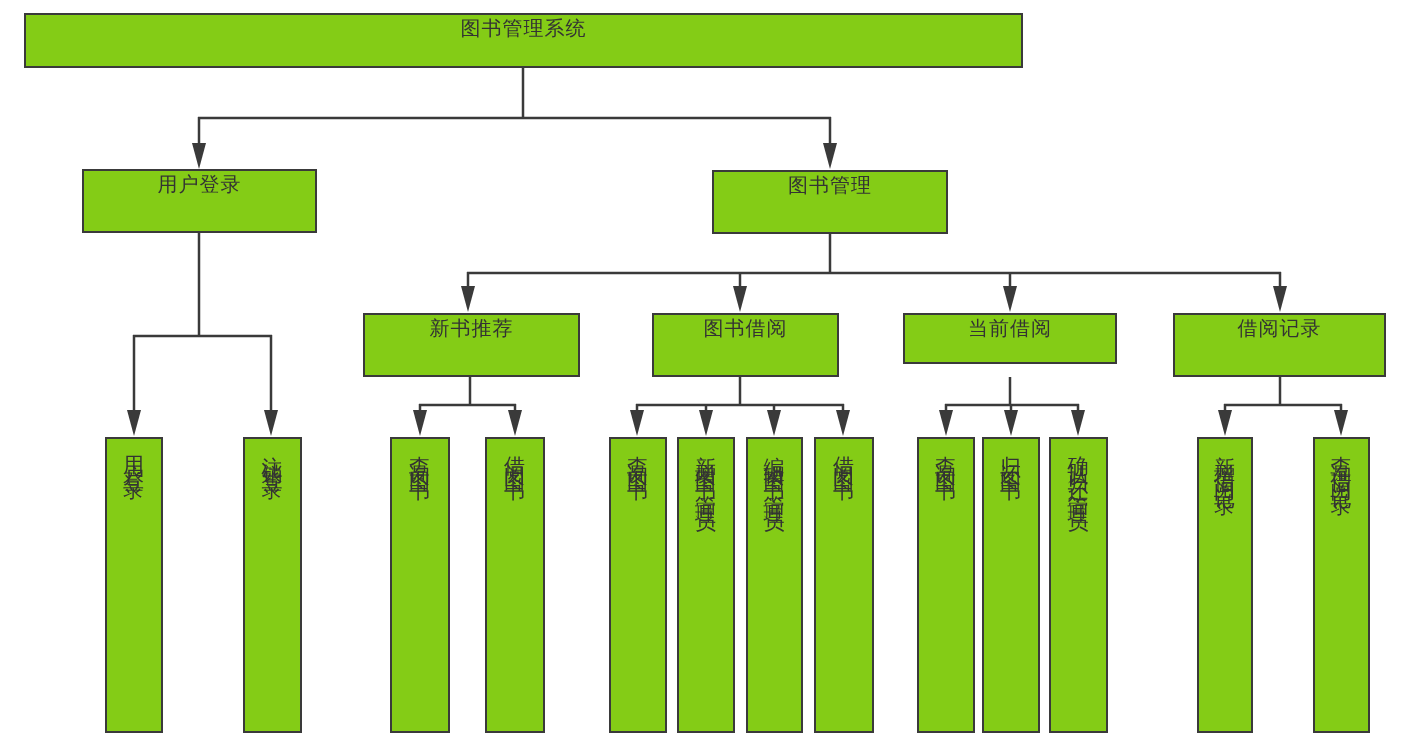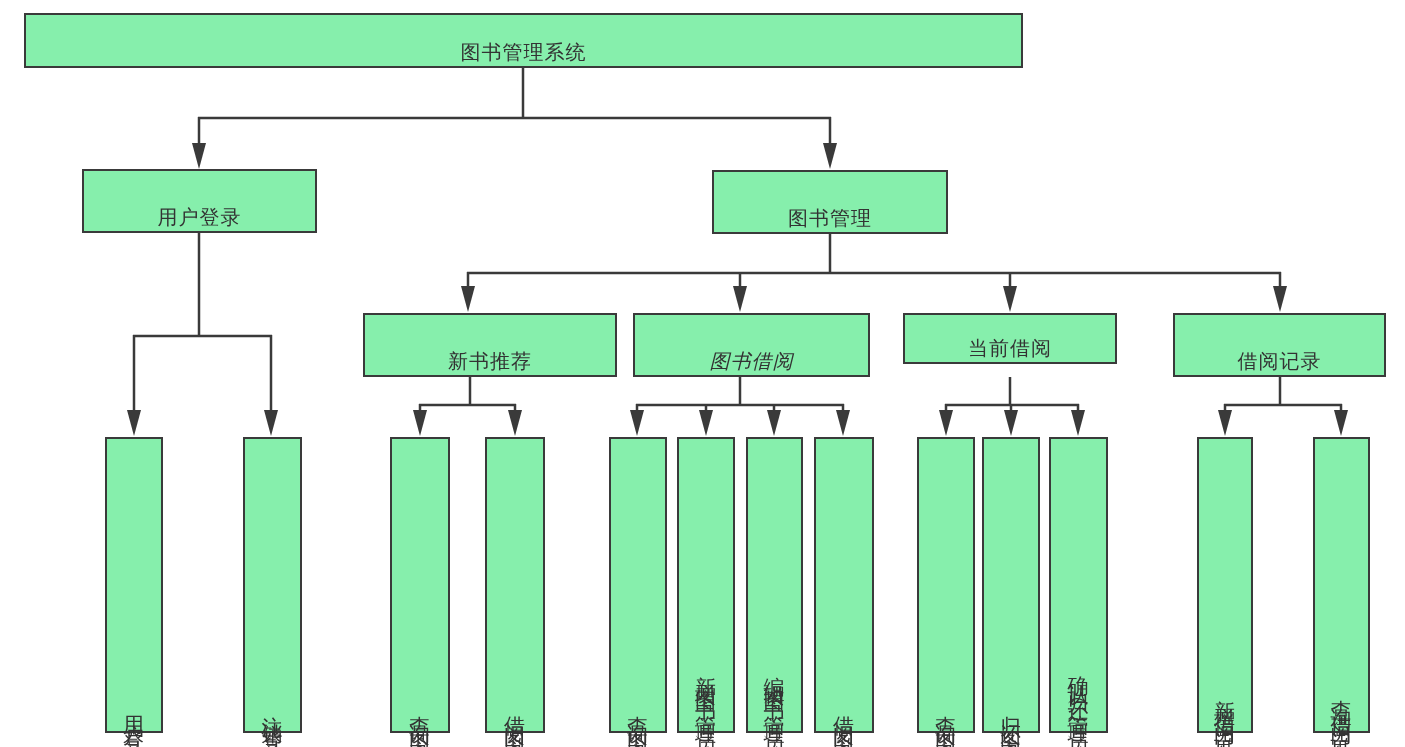--- a/index.html
+++ b/index.html
@@ -13,25 +13,25 @@
     overflow: hidden;
   }
   svg.connectors {
     position: absolute;
     left: 0; top: 0;
     width: 1405px; height: 747px;
     z-index: 1;
   }
   .box {
     position: absolute;
-    background: #86efac;
+    background: #84cc16;
     border: 2px solid #3a3a3a;
     box-sizing: border-box;
     display: flex;
-    align-items: flex-end;
+    align-items: flex-start;
     justify-content: center;
     z-index: 2;
   }
   .hlabel {
     font-size: 20px;
     letter-spacing: 1px;
     color: #333333;
     white-space: nowrap;
   }
   .vlabel {
@@ -128,24 +128,24 @@
     <span class="hlabel">图书管理系统</span>
   </div>
 
   <div class="box" style="left:82px; top:169px; width:235px; height:64px;">
     <span class="hlabel">用户登录</span>
   </div>
   <div class="box" style="left:712px; top:170px; width:236px; height:64px;">
     <span class="hlabel">图书管理</span>
   </div>
 
-  <div class="box" style="left:363px; top:313px; width:254px; height:64px;">
+  <div class="box" style="left:363px; top:313px; width:217px; height:64px;">
     <span class="hlabel">新书推荐</span>
   </div>
-  <div class="box" style="left:633px; top:313px; width:237px; height:64px;font-style:italic;">
+  <div class="box" style="left:652px; top:313px; width:187px; height:64px;">
     <span class="hlabel">图书借阅</span>
   </div>
   <div class="box" style="left:903px; top:313px; width:214px; height:51px;">
     <span class="hlabel">当前借阅</span>
   </div>
   <div class="box" style="left:1173px; top:313px; width:213px; height:64px;">
     <span class="hlabel">借阅记录</span>
   </div>
 
   <div class="box" style="left:105px; top:437px; width:58px; height:296px;">

